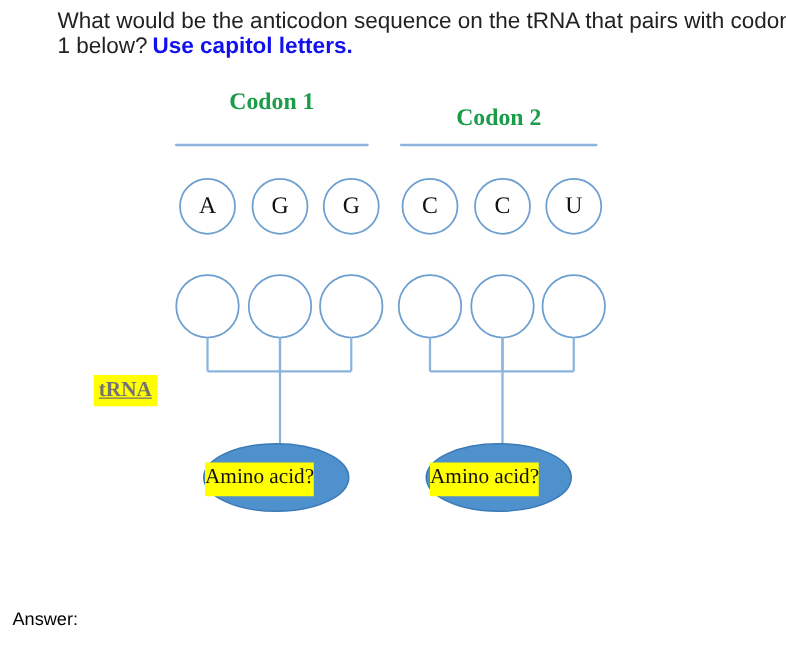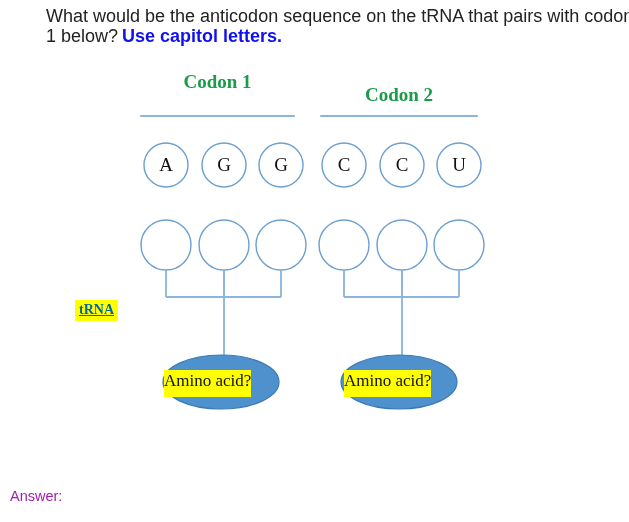--- a/index.html
+++ b/index.html
@@ -91,22 +91,22 @@
     white-space: nowrap;
   }
 
   
   #trna-label {
     position: absolute;
     left: 75px;
     top: 300px;
     font-family: "Liberation Serif", serif;
     font-weight: bold;
-    font-size: 14px;
-    color: #0369a1;
+    font-size: 17px;
+    color: #737373;
     background: #ffff00;
     padding: 2px 4px 3px 4px;
     text-decoration: underline;
     white-space: nowrap;
   }
 
   
   .amino-label {
     position: absolute;
     font-family: "Liberation Serif", serif;
@@ -119,21 +119,21 @@
   #amino1 { left: 164px; top: 370px; }
   #amino2 { left: 344px; top: 370px; }
 
   
   #answer {
     position: absolute;
     left: 10px;
     top: 488px;
     font-family: "Liberation Sans", sans-serif;
     font-size: 14.5px;
-    color: #a21caf;
+    color: #000000;
   }
 </style>
 </head>
 <body>
 
 <div id="page">
 
   <div id="question">
     <span>What would be the anticodon sequence on the tRNA that pairs with codon 1 below?</span><span class="emph">Use capitol letters.</span>
   </div>

